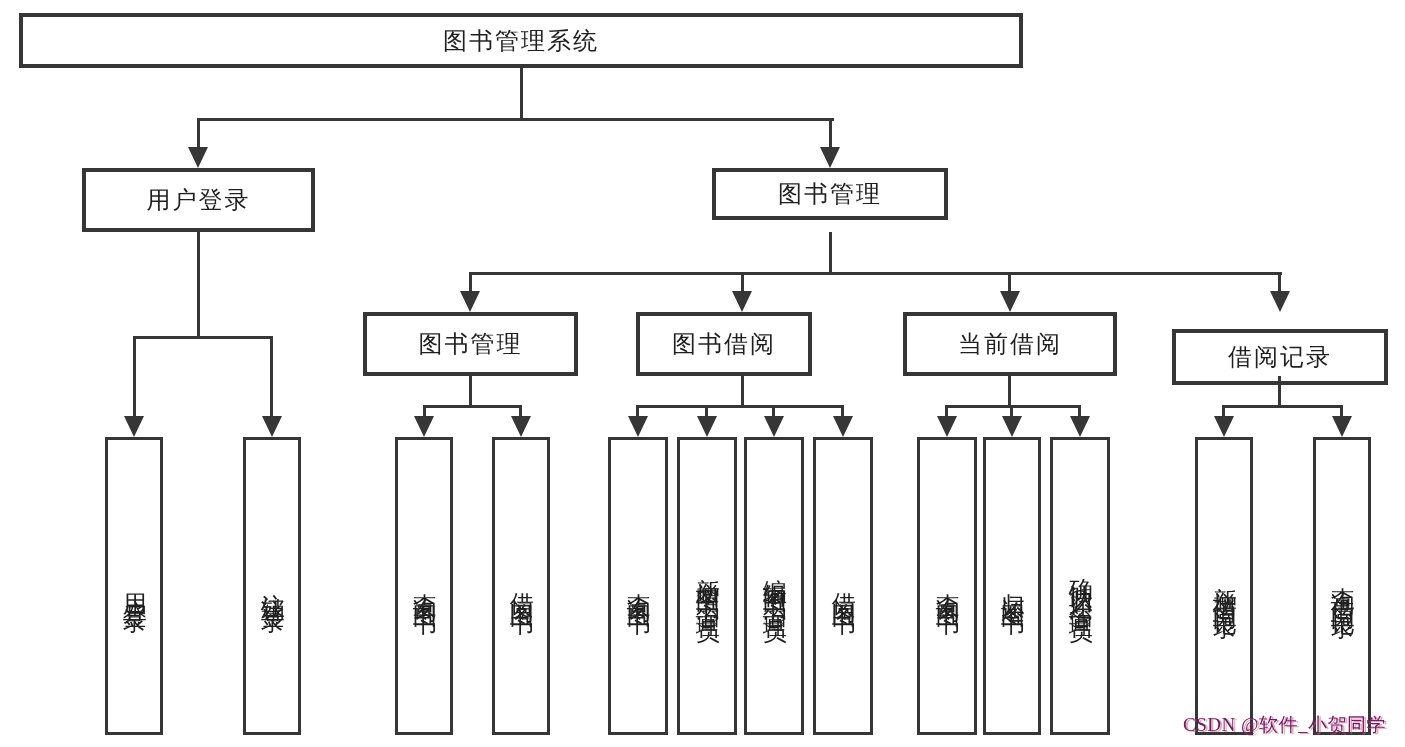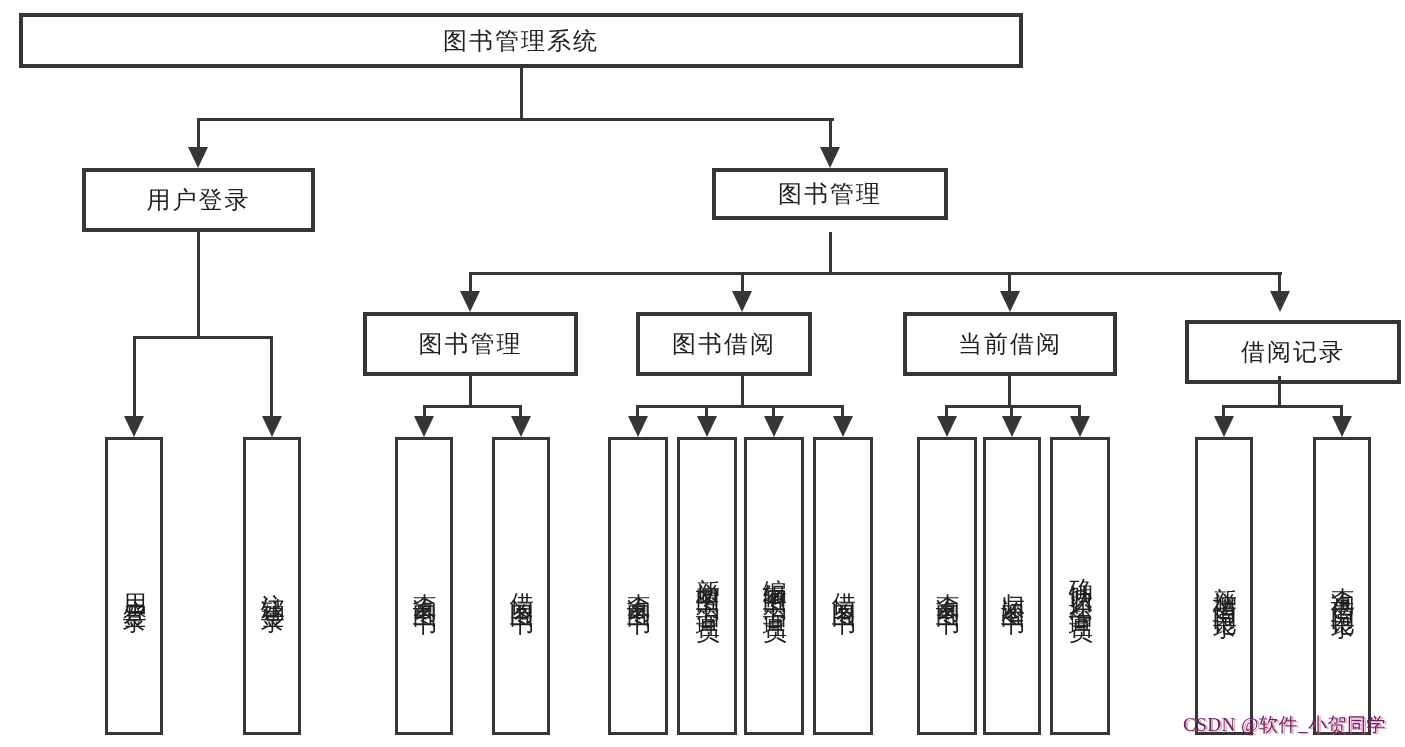--- a/index.html
+++ b/index.html
@@ -89,21 +89,21 @@
   <div class="line" style="left:1008px; top:272px; width:3px; height:24px;"></div>
   <div class="line" style="left:1278px; top:272px; width:3px; height:24px;"></div>
   <div class="arrow" style="left:460px; top:291px;"></div>
   <div class="arrow" style="left:732px; top:291px;"></div>
   <div class="arrow" style="left:1000px; top:291px;"></div>
   <div class="arrow" style="left:1270px; top:291px;"></div>
 
   <div class="box hbox" style="left:363px; top:312px; width:215px; height:64px;">图书管理</div>
   <div class="box hbox" style="left:636px; top:312px; width:176px; height:64px;">图书借阅</div>
   <div class="box hbox" style="left:903px; top:312px; width:214px; height:64px;">当前借阅</div>
-  <div class="box hbox" style="left:1172px; top:320px; width:216px; height:64px;margin-left:13px;">借阅记录</div>
+  <div class="box hbox" style="left:1172px; top:329px; width:216px; height:56px;">借阅记录</div>
 
   <div class="line" style="left:469px; top:376px; width:3px; height:32px;"></div>
   <div class="line" style="left:423px; top:405px; width:99px; height:3px;"></div>
   <div class="line" style="left:423px; top:405px; width:3px; height:14px;"></div>
   <div class="line" style="left:519px; top:405px; width:3px; height:14px;"></div>
   <div class="arrow" style="left:414px; top:416px;"></div>
   <div class="arrow" style="left:511px; top:416px;"></div>
 
   <div class="line" style="left:741px; top:376px; width:3px; height:32px;"></div>
   <div class="line" style="left:636px; top:405px; width:208px; height:3px;"></div>

